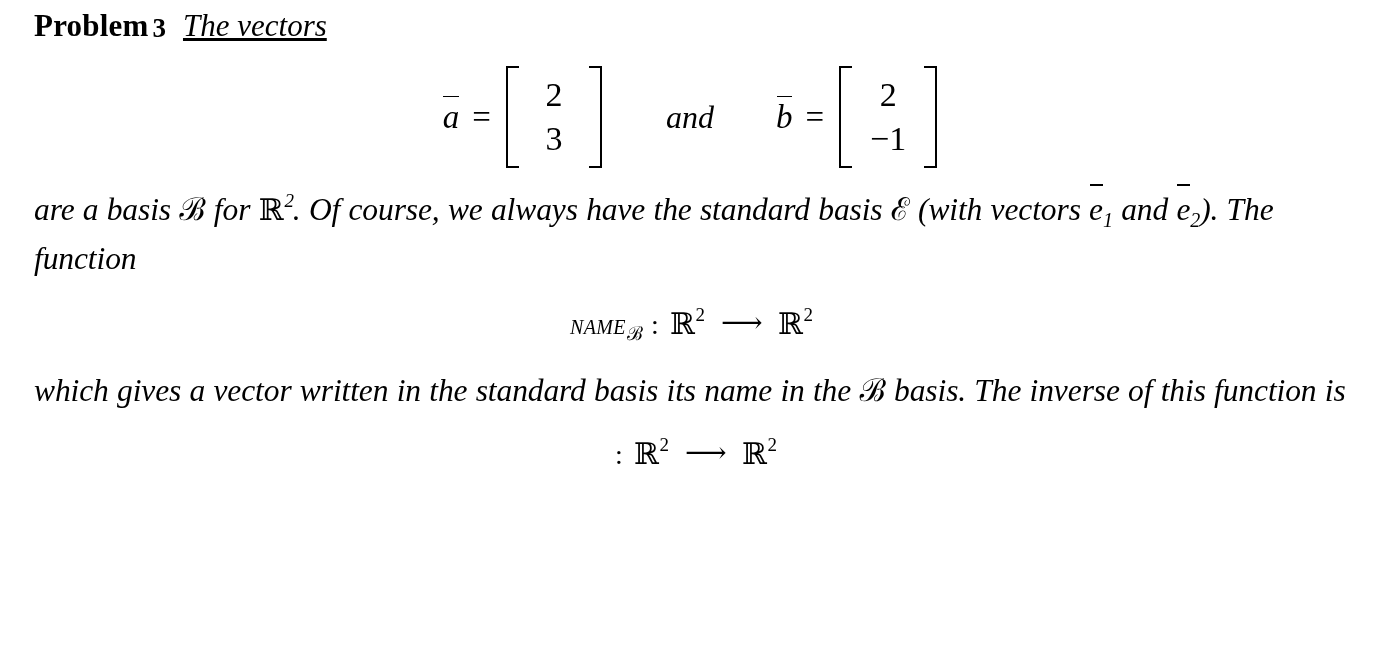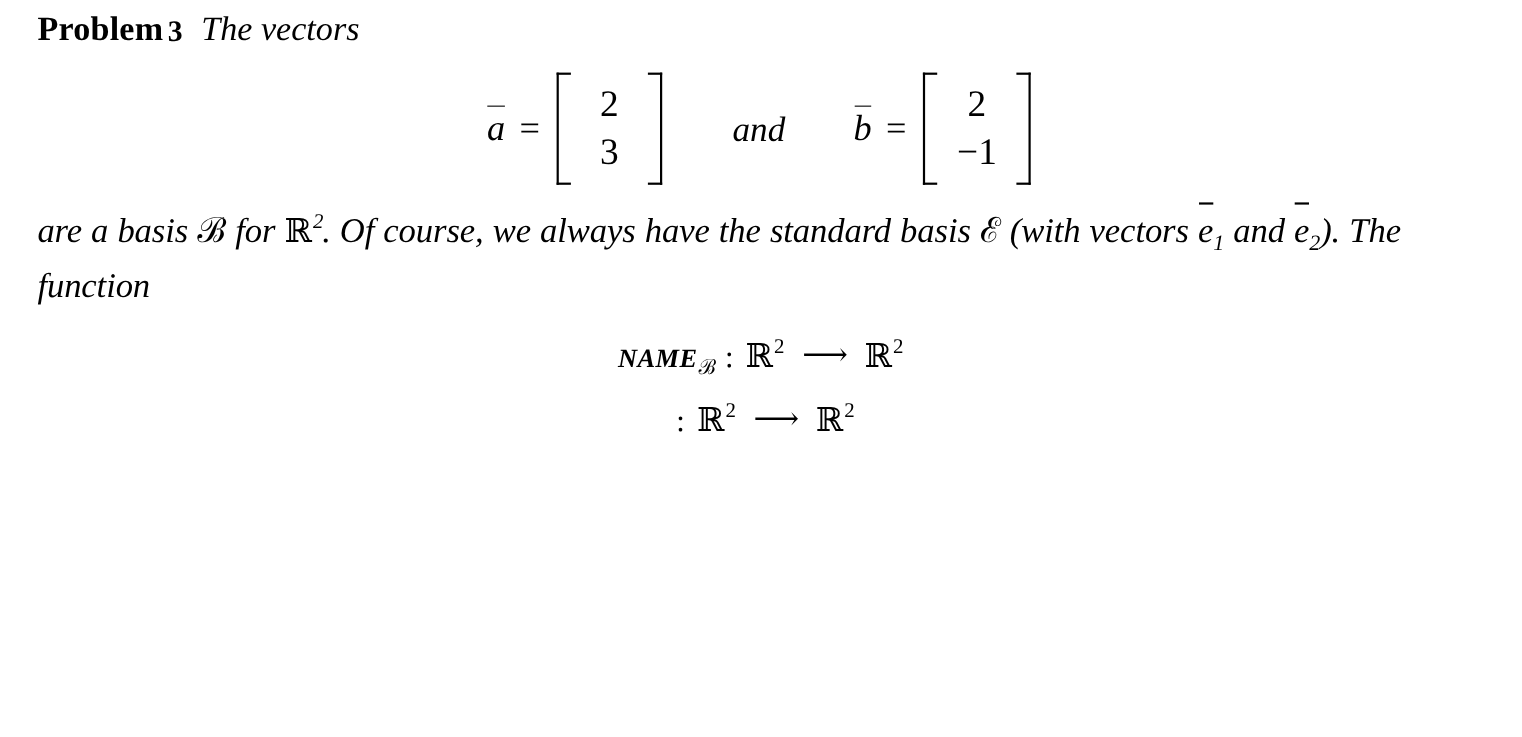--- a/index.html
+++ b/index.html
@@ -42,20 +42,21 @@
     font-style: normal;
     font-size: 27px;
     position: relative;
     top: 1px;
     padding-left: 4px;
   }
   .heading-text {
     font-style: italic;
     padding-left: 17px;
     font-size: 31px;
+    text-decoration: underline;
   }
 
   
   .para {
     font-style: italic;
     font-size: 31.5px;
     line-height: 45px;
     margin: 0;
     text-align: left;
     letter-spacing: -0.1px;
@@ -160,22 +161,22 @@
     justify-content: center;
   }
   .fn-line-name {
     margin-top: 25px;
   }
   .fn-line-decode {
     margin-top: 23px;
   }
   .fn-name {
     font-style: italic;
-    font-weight: bold;
-    font-size: 24px;
+    font-weight: normal;
+    font-size: 20px;
     letter-spacing: 0.4px;
   }
   .fn-sub {
     font-size: 19px;
     position: relative;
     top: 6px;
     left: 1px;
     font-style: normal;
   }
   .colon {
@@ -248,20 +249,21 @@
   <p class="para para-1"><span>are a basis </span><span class="script">ℬ</span><span> for </span><span class="rr">ℝ</span><span class="sup2">2</span><span>. Of course, we always have the standard basis </span><span class="script">ℰ</span><span> (with vectors </span><span class="overbar">e</span><span class="sub-num">1</span><span> and </span><span class="overbar">e</span><span class="sub-num">2</span><span>). The function</span></p>
 
   <div class="fn-line fn-line-name">
     <span><span class="fn-name">NAME</span><span class="fn-sub script">ℬ</span></span>
     <span class="colon">:</span>
     <span><span class="rr">ℝ</span><span class="sup2">2</span></span>
     <span class="arrow">⟶</span>
     <span><span class="rr">ℝ</span><span class="sup2">2</span></span>
   </div>
 
+  <p class="para para-2"><span>which gives a vector written in the standard basis its name in the </span><span class="script">ℬ</span><span> basis. The inverse of this function is</span></p>
 
   <div class="fn-line fn-line-decode">
     <span class="colon">:</span>
     <span><span class="rr">ℝ</span><span class="sup2">2</span></span>
     <span class="arrow">⟶</span>
     <span><span class="rr">ℝ</span><span class="sup2">2</span></span>
   </div>
 
 
 </div>

